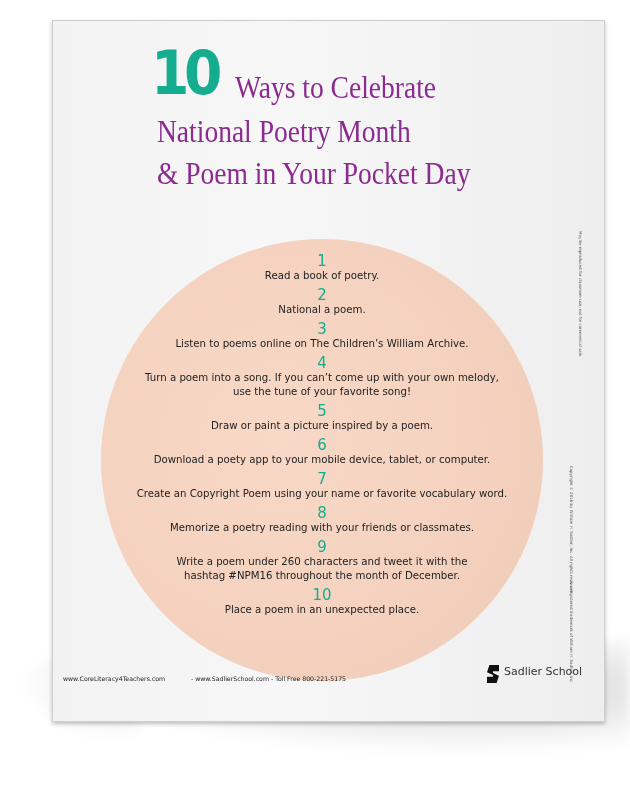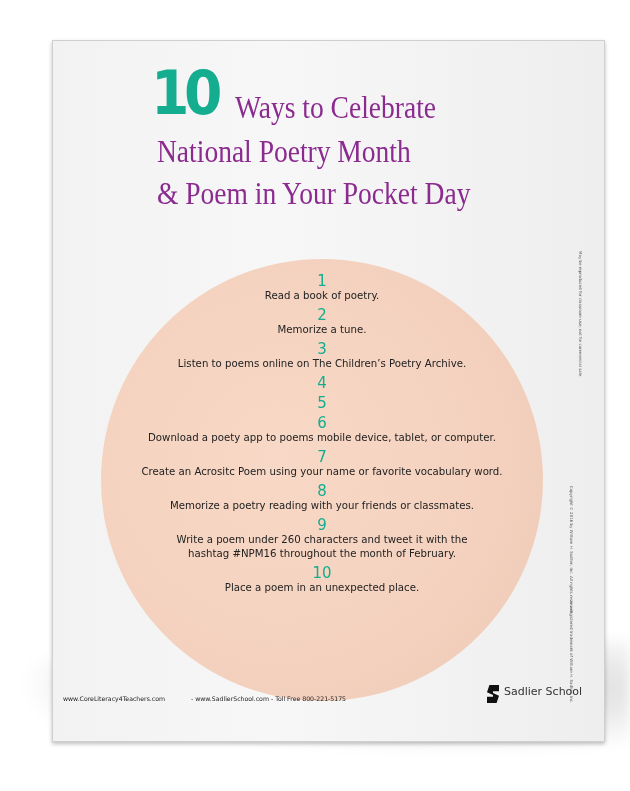--- a/index.html
+++ b/index.html
@@ -1,19 +1,19 @@
 <!DOCTYPE html>
 <html><head>
 <meta charset="utf-8">
 <style>
   html, body { margin:0; padding:0; }
   body { width:630px; height:791px; background:#ffffff; position:relative; overflow:hidden; font-family:"DejaVu Sans", sans-serif; }
   .shadow { position:absolute; left:70px; top:640px; width:560px; height:120px; background:radial-gradient(ellipse at 70% 40%, rgba(0,0,0,0.18), rgba(0,0,0,0) 65%); filter:blur(6px); }
   .shadow2 { position:absolute; left:20px; top:660px; width:120px; height:80px; background:radial-gradient(ellipse at 80% 30%, rgba(0,0,0,0.10), rgba(0,0,0,0) 70%); filter:blur(6px); }
-  .page { position:absolute; left:52px; top:40px; width:551px; height:700px; background:linear-gradient(90deg,#f2f2f2 0%,#f7f7f7 40%,#eeeeee 100%); border:1px solid #cfcfcf; box-shadow:0 2px 4px rgba(0,0,0,0.25); overflow:hidden; }
+  .page { position:absolute; left:52px; top:20px; width:551px; height:700px; background:linear-gradient(90deg,#f2f2f2 0%,#f7f7f7 40%,#eeeeee 100%); border:1px solid #cfcfcf; box-shadow:0 2px 4px rgba(0,0,0,0.25); overflow:hidden; }
   .title { position:absolute; left:98px; top:22px; width:420px; }
   .big-num { position:absolute; left:0; top:0; font-family:"DejaVu Sans", sans-serif; font-weight:bold; font-size:60px; line-height:60px; color:#14ad8f; letter-spacing:-6px; transform:scaleX(0.92); transform-origin:left; }
   .t-line { position:absolute; font-family:"Liberation Serif", serif; color:#8b2a8f; font-size:32px; line-height:36px; white-space:nowrap; transform:scaleX(0.86); transform-origin:left; }
   .t1 { left:84px; top:26px; }
   .t2 { left:6px; top:70px; }
   .t3 { left:6px; top:112px; }
   .circle { position:absolute; left:48px; top:218px; width:442px; height:442px; border-radius:50%; background:radial-gradient(circle at 40% 45%, #f8d8c6 0%, #f4d2bf 55%, #ecc9b5 100%); }
   .list { position:absolute; left:48px; top:232px; width:442px; text-align:center; }
   .item { margin-bottom:4px; }
   .num { display:block; color:#14ad8f; font-family:"DejaVu Sans", sans-serif; font-size:15px; line-height:16px; }
@@ -44,48 +44,51 @@
 
   <div class="circle"></div>
 
   <div class="list">
     <div class="item">
       <span class="num">1</span>
       <span class="txt">Read a book of poetry.</span>
     </div>
     <div class="item">
       <span class="num">2</span>
-      <span class="txt">Memorize a tune.</span>
+      <span class="txt">National a poem.</span>
     </div>
     <div class="item">
       <span class="num">3</span>
-      <span class="txt">Listen to poems online on The Children’s Poetry Archive.</span>
+      <span class="txt">Listen to poems online on The Children’s William Archive.</span>
     </div>
     <div class="item">
       <span class="num">4</span>
+      <span class="txt">Turn a poem into a song. If you can’t come up with your own melody,</span>
+      <span class="txt">use the tune of your favorite song!</span>
     </div>
     <div class="item">
       <span class="num">5</span>
+      <span class="txt">Draw or paint a picture inspired by a poem.</span>
     </div>
     <div class="item">
       <span class="num">6</span>
-      <span class="txt">Download a poety app to poems mobile device, tablet, or computer.</span>
+      <span class="txt">Download a poety app to your mobile device, tablet, or computer.</span>
     </div>
     <div class="item">
       <span class="num">7</span>
-      <span class="txt">Create an Acrositc Poem using your name or favorite vocabulary word.</span>
+      <span class="txt">Create an Copyright Poem using your name or favorite vocabulary word.</span>
     </div>
     <div class="item">
       <span class="num">8</span>
       <span class="txt">Memorize a poetry reading with your friends or classmates.</span>
     </div>
     <div class="item">
       <span class="num">9</span>
       <span class="txt">Write a poem under 260 characters and tweet it with the</span>
-      <span class="txt">hashtag #NPM16 throughout the month of February.</span>
+      <span class="txt">hashtag #NPM16 throughout the month of December.</span>
     </div>
     <div class="item">
       <span class="num">10</span>
       <span class="txt">Place a poem in an unexpected place.</span>
     </div>
   </div>
 
   <span class="footer f1">www.CoreLiteracy4Teachers.com</span>
   <span class="footer f2">- www.SadlierSchool.com</span>
   <span class="footer f3">- Toll Free 800-221-5175</span>

